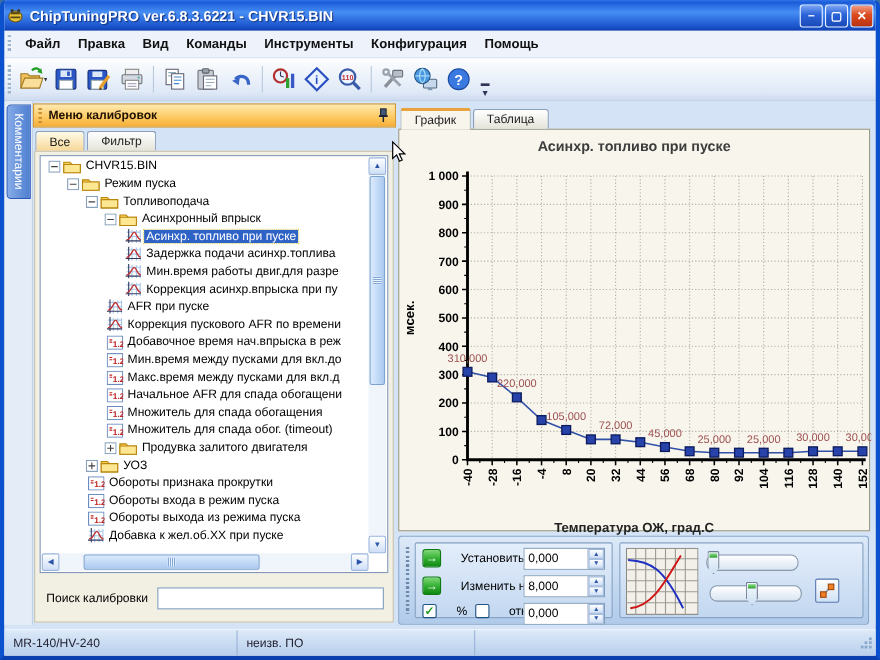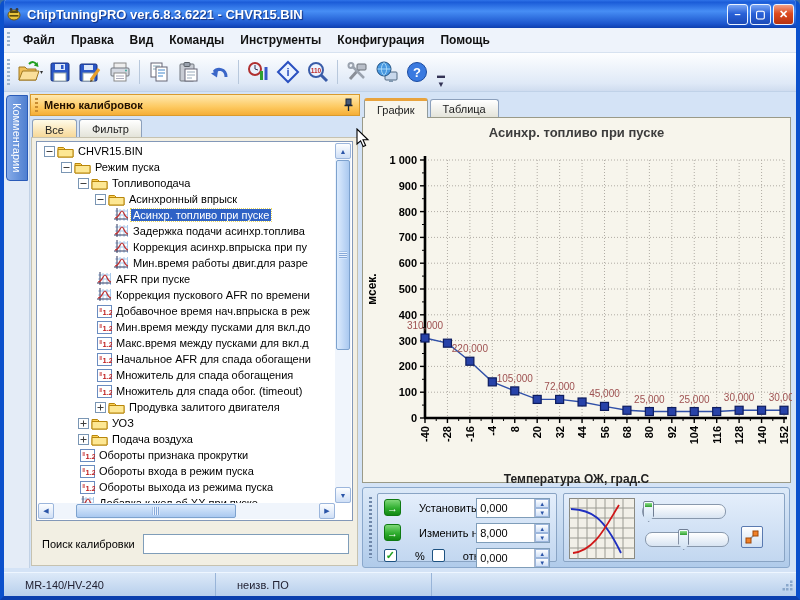--- a/index.html
+++ b/index.html
@@ -108,21 +108,21 @@
   .thumb{position:absolute;top:-4px;width:11px;height:21px;border:1px solid #707e94;
     background:linear-gradient(180deg,#f6fbff,#cfe0f2);border-radius:2px;
     clip-path:polygon(0 0,100% 0,100% 72%,50% 100%,0 72%);}
   .thumb::before{content:"";position:absolute;top:1px;left:1px;right:1px;height:4px;
     background:linear-gradient(180deg,#8ee08a,#2f9e2f);}
   .editbtn{position:absolute;width:22px;height:22px;border:1px solid #5a7ab0;border-radius:2px;
     background:linear-gradient(180deg,#ffffff,#cfe0f4);display:flex;align-items:center;justify-content:center;}
   
   .statusbar{position:absolute;bottom:0;left:0;right:0;height:24px;
     background:linear-gradient(180deg,#dce9f8,#b8cfec);border-top:1px solid #eef6ff;display:flex;font-size:11px;color:#223;}
-  .ssec{display:flex;align-items:center;padding-left:21px;border-right:1px solid #98b4d8;}
+  .ssec{display:flex;align-items:center;padding-left:8px;border-right:1px solid #98b4d8;}
   .cursor{position:absolute;left:352px;top:128px;z-index:50;pointer-events:none;}
 </style>
 </head>
 <body>
 
 <div class="window">
 
   <div class="titlebar">
     <span style="display:inline-flex;">
       <svg width="16" height="16" viewBox="0 0 16 16">
@@ -430,38 +430,38 @@
                       <line x1="1" y1="7" x2="14" y2="7"></line>
                       <line x1="6" y1="1" x2="6" y2="13"></line>
                       <line x1="10" y1="1" x2="10" y2="13"></line>
                       <line x1="13.5" y1="1" x2="13.5" y2="13"></line>
                     </g>
                     <line x1="3" y1="0" x2="3" y2="13" stroke="#303860"></line>
                     <line x1="0" y1="11" x2="14" y2="11" stroke="#303860"></line>
                     <path d="M1 10 C5 10 6 3 8 3 C10 3 10 9 14 10" fill="none" stroke="#c03030" stroke-width="1.2"></path>
                   </svg>
                 </span>
-                <span class="tlabel">Коррекция асинхр.впрыска при пу</span>
+                <span class="tlabel">Мин.время работы двиг.для разре</span>
               </div>
               <div class="tree-row" style="padding-left: 74px;">
                 <span class="ticon">
                   <svg width="15" height="14" viewBox="0 0 15 14">
                     <g stroke="#a8c8ea">
                       <line x1="1" y1="3" x2="14" y2="3"></line>
                       <line x1="1" y1="7" x2="14" y2="7"></line>
                       <line x1="6" y1="1" x2="6" y2="13"></line>
                       <line x1="10" y1="1" x2="10" y2="13"></line>
                       <line x1="13.5" y1="1" x2="13.5" y2="13"></line>
                     </g>
                     <line x1="3" y1="0" x2="3" y2="13" stroke="#303860"></line>
                     <line x1="0" y1="11" x2="14" y2="11" stroke="#303860"></line>
                     <path d="M1 10 C5 10 6 3 8 3 C10 3 10 9 14 10" fill="none" stroke="#c03030" stroke-width="1.2"></path>
                   </svg>
                 </span>
-                <span class="tlabel">Мин.время работы двиг.для разре</span>
+                <span class="tlabel">Коррекция асинхр.впрыска при пу</span>
               </div>
               <div class="tree-row" style="padding-left: 57px;">
                 <span class="ticon">
                   <svg width="15" height="14" viewBox="0 0 15 14">
                     <g stroke="#a8c8ea">
                       <line x1="1" y1="3" x2="14" y2="3"></line>
                       <line x1="1" y1="7" x2="14" y2="7"></line>
                       <line x1="6" y1="1" x2="6" y2="13"></line>
                       <line x1="10" y1="1" x2="10" y2="13"></line>
                       <line x1="13.5" y1="1" x2="13.5" y2="13"></line>
@@ -580,36 +580,20 @@
                     <line x1="5.5" y1="2.5" x2="5.5" y2="8.5" stroke="#404040"></line>
                   </svg>
                 </span>
                 <span class="ticon">
                   <svg width="17" height="13" viewBox="0 0 17 13">
                     <path d="M1 2.5 L6.5 2.5 L8.5 4.5 L16 4.5 L16 12 L1 12 Z" fill="#ffd257" stroke="#b8860b"></path>
                     <path d="M1 4.5 L16 4.5 L16 12 L1 12 Z" fill="#fde793" stroke="#b8860b"></path>
                   </svg>
                 </span>
                 <span class="tlabel">УОЗ</span>
-              </div>
-              <div class="tree-row" style="padding-left: 40px;">
-                <span class="toggle">
-                  <svg width="11" height="11" viewBox="0 0 11 11">
-                    <rect x="0.5" y="0.5" width="10" height="10" fill="#fff" stroke="#7a96b4"></rect>
-                    <line x1="2.5" y1="5.5" x2="8.5" y2="5.5" stroke="#404040"></line>
-                    <line x1="5.5" y1="2.5" x2="5.5" y2="8.5" stroke="#404040"></line>
-                  </svg>
-                </span>
-                <span class="ticon">
-                  <svg width="17" height="13" viewBox="0 0 17 13">
-                    <path d="M1 2.5 L6.5 2.5 L8.5 4.5 L16 4.5 L16 12 L1 12 Z" fill="#ffd257" stroke="#b8860b"></path>
-                    <path d="M1 4.5 L16 4.5 L16 12 L1 12 Z" fill="#fde793" stroke="#b8860b"></path>
-                  </svg>
-                </span>
-                <span class="tlabel">Подача воздуха</span>
               </div>
               <div class="tree-row" style="padding-left: 40px;">
                 <span class="ticon">
                   <svg width="15" height="13" viewBox="0 0 15 13">
                     <rect x="0.5" y="0.5" width="14" height="12" fill="#ffffff" stroke="#6a8cc0"></rect>
                     <line x1="2.5" y1="4" x2="5" y2="4" stroke="#c02020"></line>
                     <line x1="2.5" y1="6" x2="5" y2="6" stroke="#c02020"></line>
                     <text x="5.6" y="10" font-size="7.5" font-weight="bold" fill="#c02020" font-family="Liberation Sans,sans-serif">1.2</text>
                   </svg>
                 </span>

